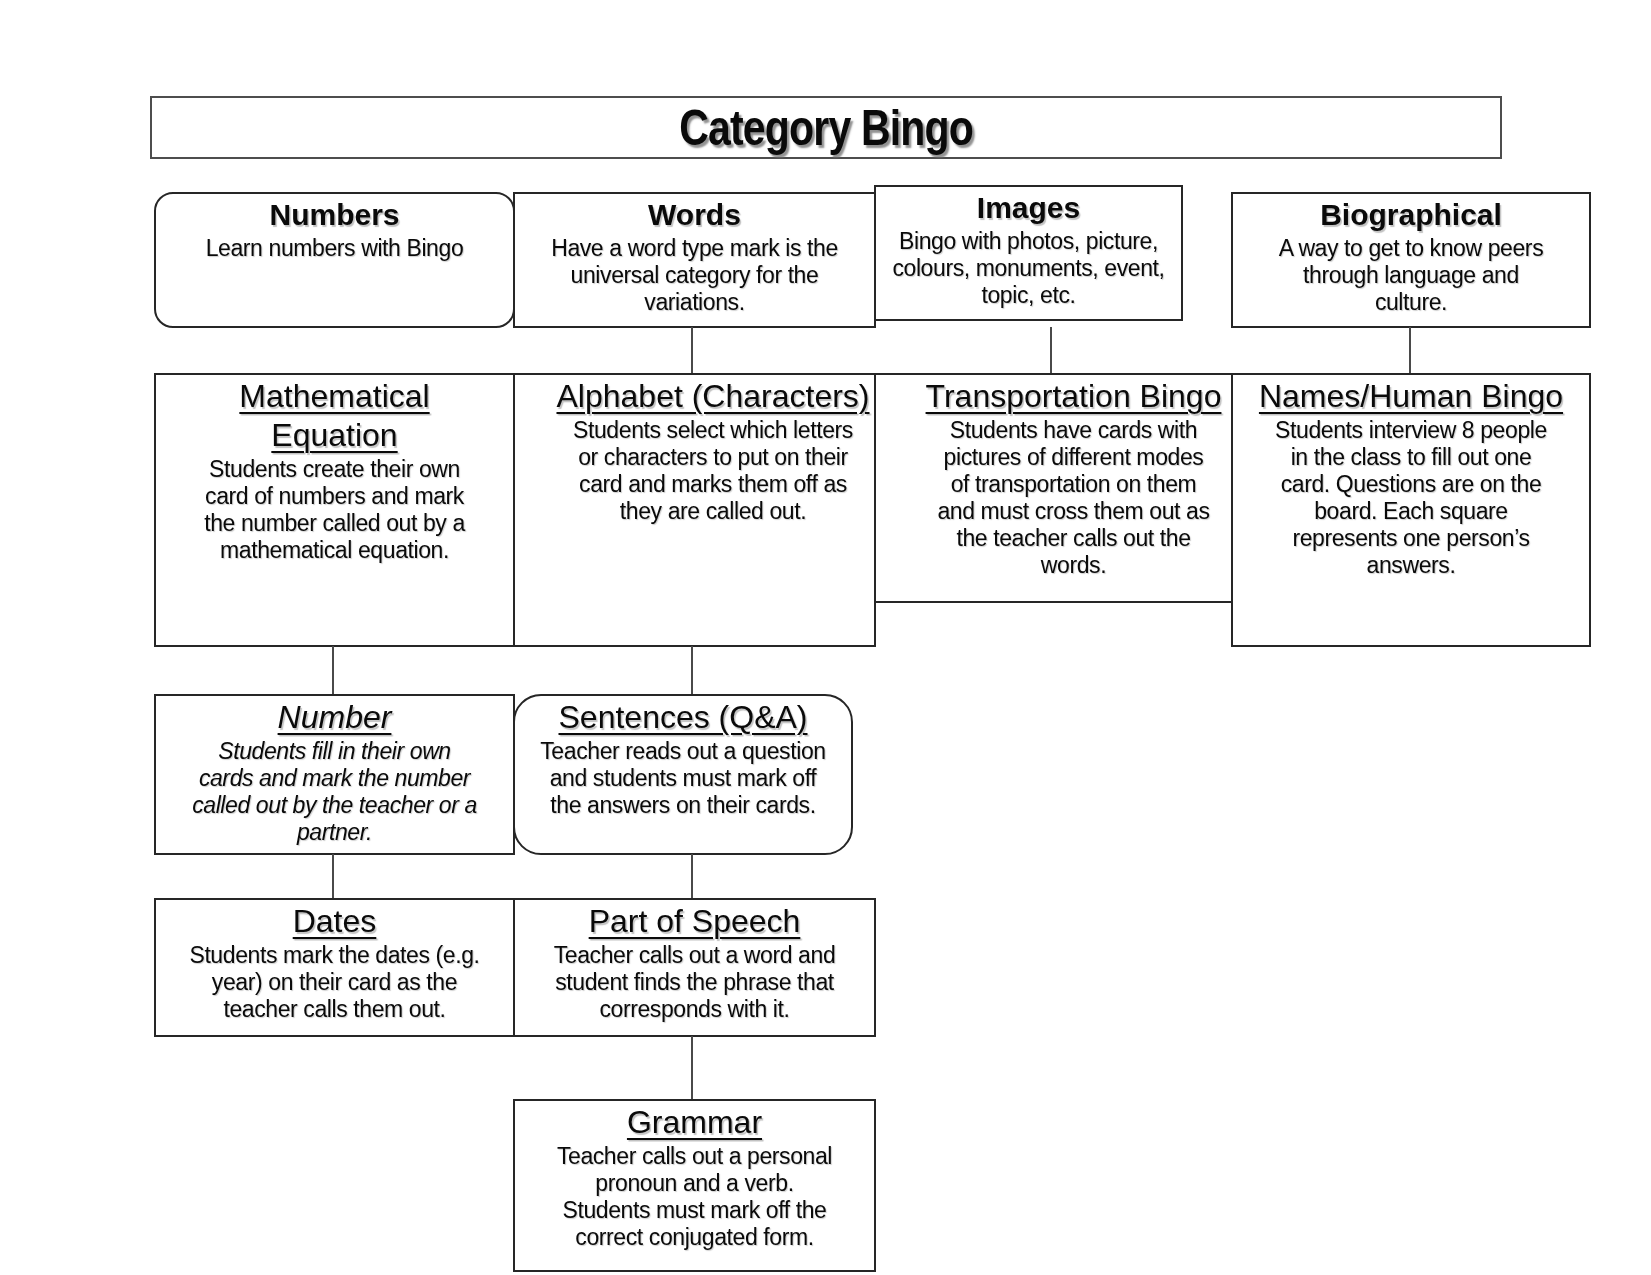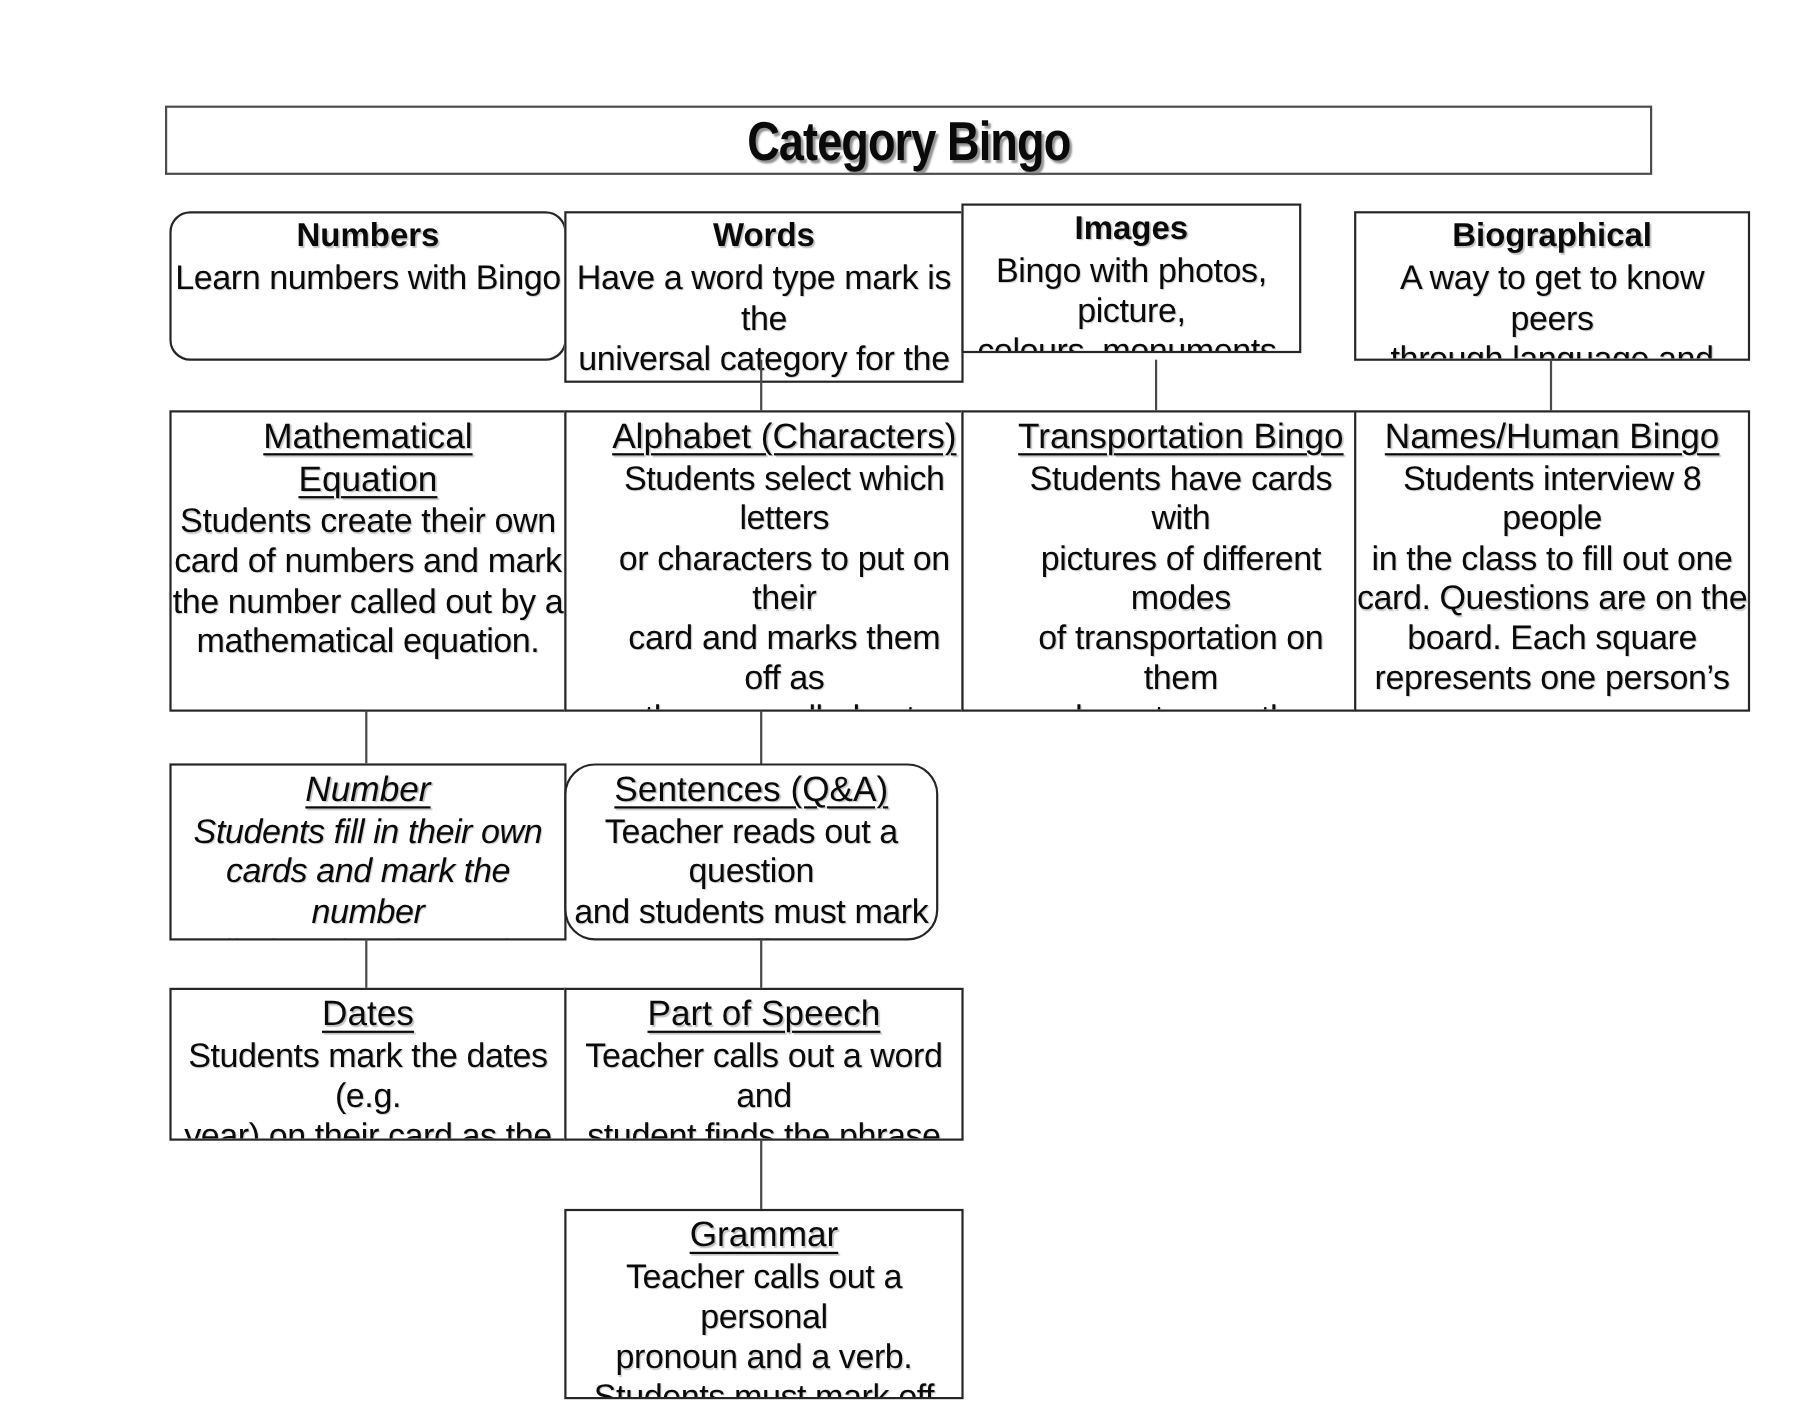--- a/index.html
+++ b/index.html
@@ -26,38 +26,38 @@
   .cell-header{
     font-size:30px;font-weight:bold;line-height:1.28;margin-top:2px;
     text-shadow:1.5px 1.5px 1px rgba(120,120,120,0.45);
     white-space:pre-line;
   }
   .cell-header.plain{
     font-weight:normal;font-size:32px;line-height:1.22;
     text-decoration:underline;text-decoration-thickness:2px;text-underline-offset:5px;
   }
   .cell-body{
-    font-size:31px;line-height:1.17;letter-spacing:-0.4px;margin-top:1px;
+    font-size:23px;line-height:1.17;letter-spacing:-0.4px;margin-top:1px;
     text-shadow:1px 1px 1px rgba(130,130,130,0.4);
     white-space:pre-line;
   }
   .connector{width:2px;background:#4a4a4a;}
 </style>
 </head>
 <body>
 
 <div class="abs title-box" style="left:150px;top:96px;width:1352px;height:63px;">
   <span class="title-text">Category Bingo</span>
 </div>
 
 <div class="abs cell" style="left:154px;top:192px;width:361px;height:136px;border-radius:19px;">
   <div class="cell-header">Numbers</div>
   <div class="cell-body">Learn numbers with Bingo</div>
 </div>
-<div class="abs cell" style="left:513px;top:192px;width:363px;height:156px;">
+<div class="abs cell" style="left:513px;top:192px;width:363px;height:136px;">
   <div class="cell-header">Words</div>
   <div class="cell-body">Have a word type mark is the
 universal category for the
 variations.</div>
 </div>
 <div class="abs cell" style="left:874px;top:185px;width:309px;height:136px;">
   <div class="cell-header">Images</div>
   <div class="cell-body">Bingo with photos, picture,
 colours, monuments, event,
 topic, etc.</div>
@@ -81,21 +81,21 @@
 the number called out by a
 mathematical equation.</div>
 </div>
 <div class="abs cell" style="left:513px;top:373px;width:363px;height:274px;padding-left:37px;">
   <div class="cell-header plain">Alphabet (Characters)</div>
   <div class="cell-body">Students select which letters
 or characters to put on their
 card and marks them off as
 they are called out.</div>
 </div>
-<div class="abs cell" style="left:874px;top:373px;width:359px;height:274px;padding-left:40px;">
+<div class="abs cell" style="left:874px;top:373px;width:359px;height:230px;padding-left:40px;">
   <div class="cell-header plain">Transportation Bingo</div>
   <div class="cell-body">Students have cards with
 pictures of different modes
 of transportation on them
 and must cross them out as
 the teacher calls out the
 words.</div>
 </div>
 <div class="abs cell" style="left:1231px;top:373px;width:360px;height:274px;">
   <div class="cell-header plain">Names/Human Bingo</div>

